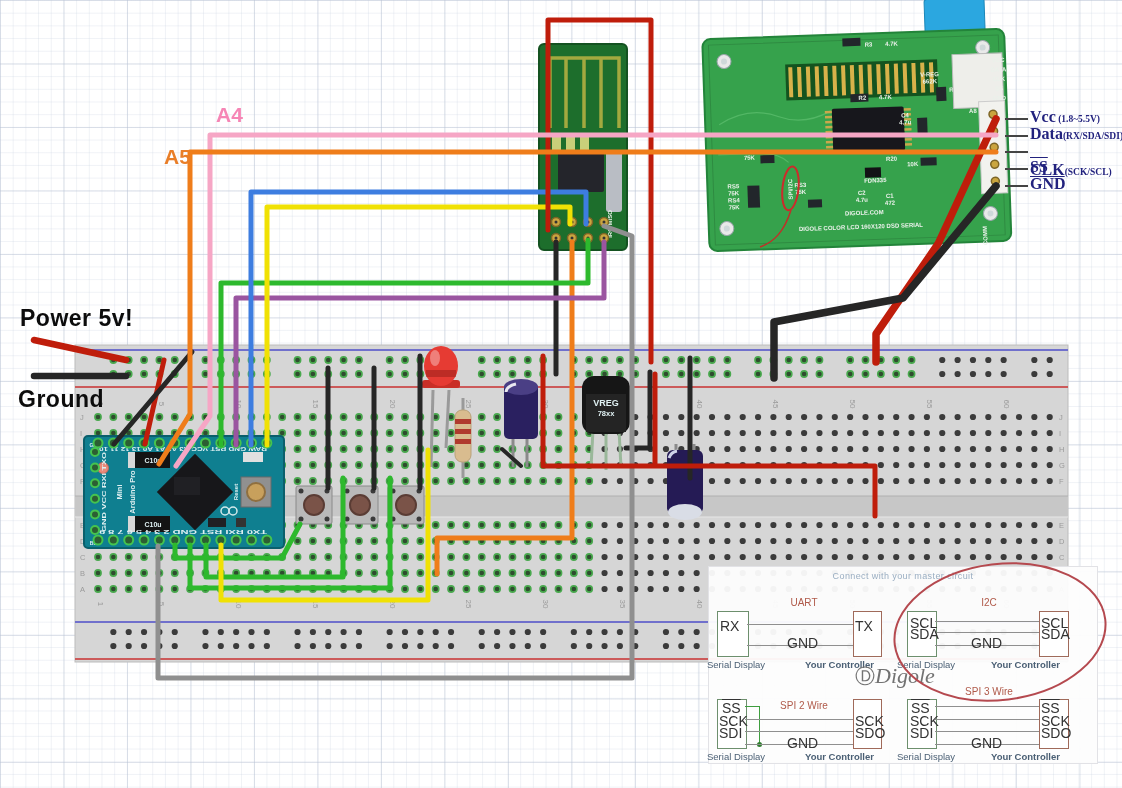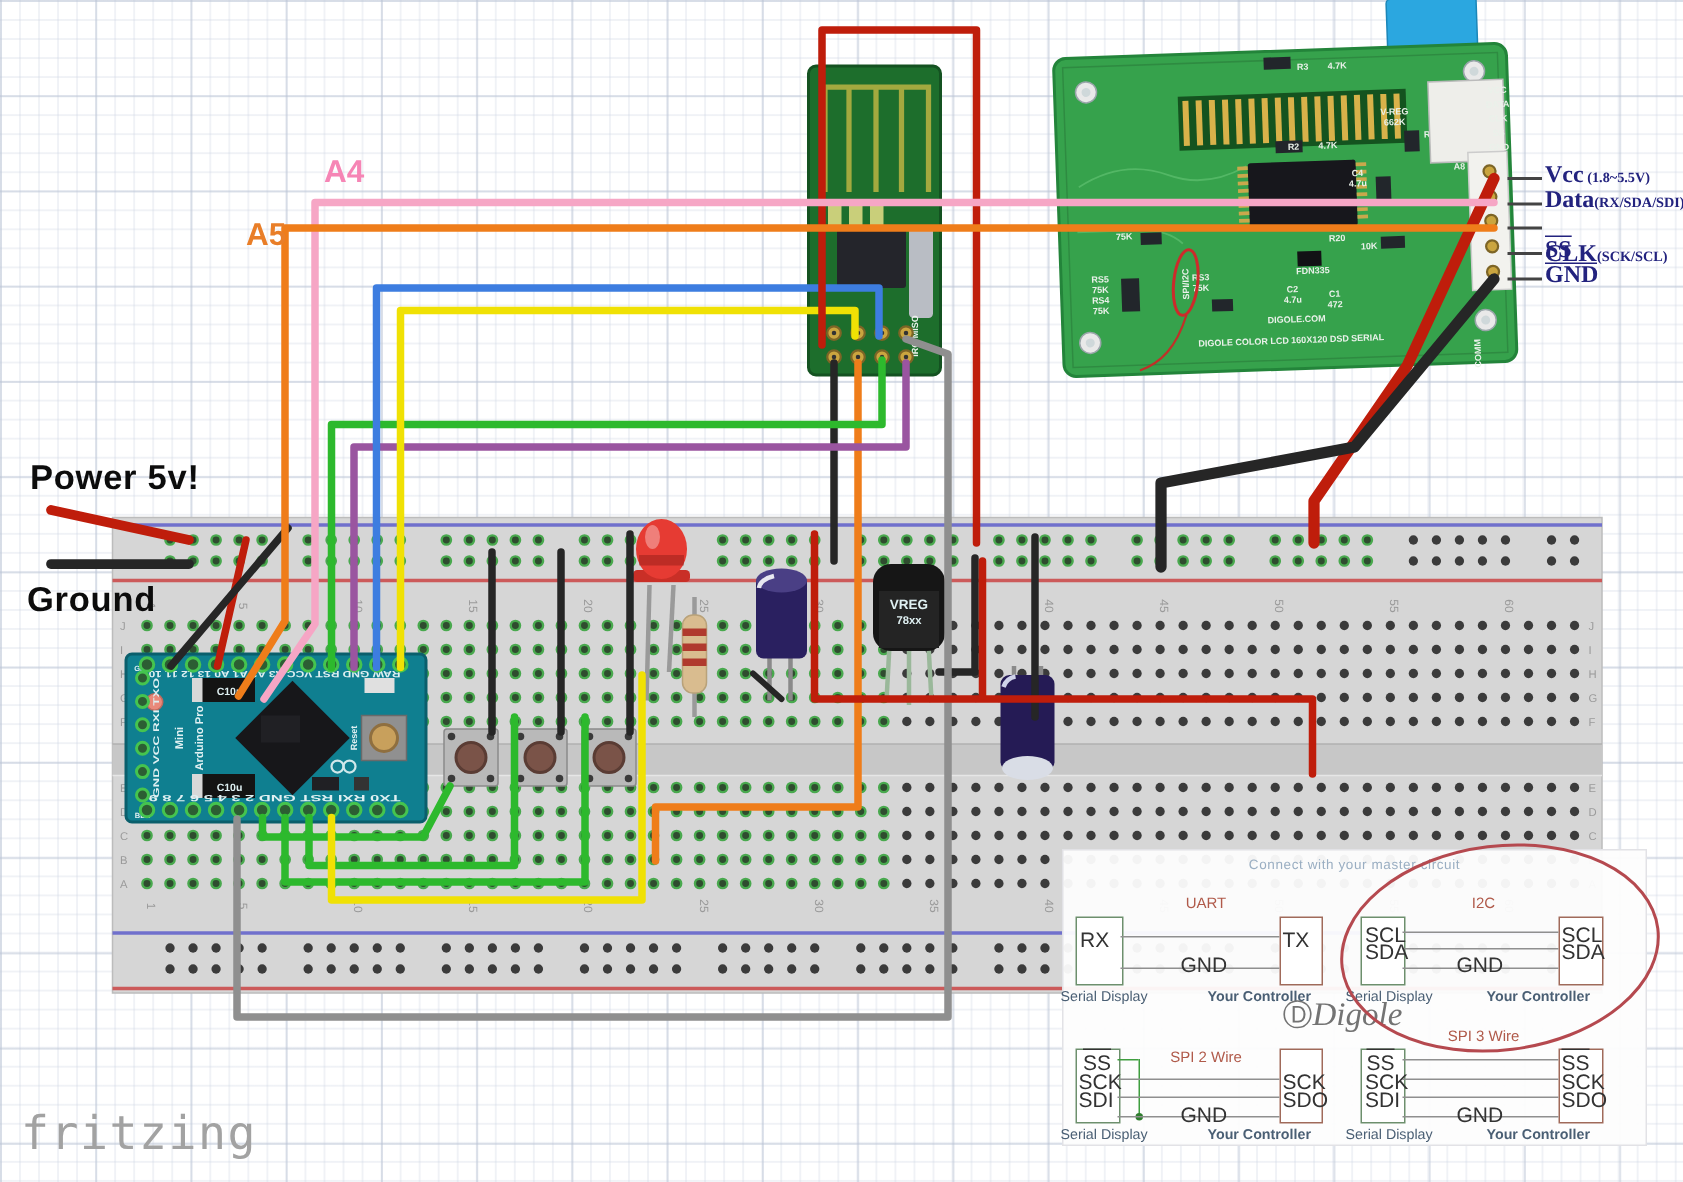--- a/index.html
+++ b/index.html
@@ -1298,21 +1298,20 @@
     <line x1="1005" y1="152" x2="1028" y2="152" stroke="#444" stroke-width="2"></line>
     <line x1="1005" y1="169" x2="1028" y2="169" stroke="#444" stroke-width="2"></line>
     <line x1="1005" y1="186" x2="1028" y2="186" stroke="#444" stroke-width="2"></line>
   </g>
 </svg>
 
 <div class="overlay-html biglabel" style="left:20px;top:305px;">Power 5v!</div>
 <div class="overlay-html biglabel" style="left:18px;top:386px;">Ground</div>
 <div class="overlay-html pinlabel" style="left:216px;top:103px;color:#f685b5;">A4</div>
 <div class="overlay-html pinlabel" style="left:164px;top:145px;color:#e97e28;">A5</div>
-<div class="fritzing overlay-html">fritzing</div>
 
 <div class="overlay-html callout" style="top:108px;"><span class="cname">Vcc</span><span class="cdet"> (1.8~5.5V)</span></div>
 <div class="overlay-html callout" style="top:125px;"><span class="cname">Data</span><span class="cdet">(RX/SDA/SDI)</span></div>
 <div class="overlay-html callout u" style="top:141px;margin-top:20px;"><span class="cname">CLK</span><span class="cdet">(SCK/SCL)</span></div>
 <div class="overlay-html callout o" style="top:158px;"><span class="cname">SS</span><span class="cdet"></span></div>
 <div class="overlay-html callout" style="top:175px;"><span class="cname">GND</span><span class="cdet"></span></div>
 
 
 <div class="panel overlay-html">
   <div class="title">Connect with your master circuit</div>

